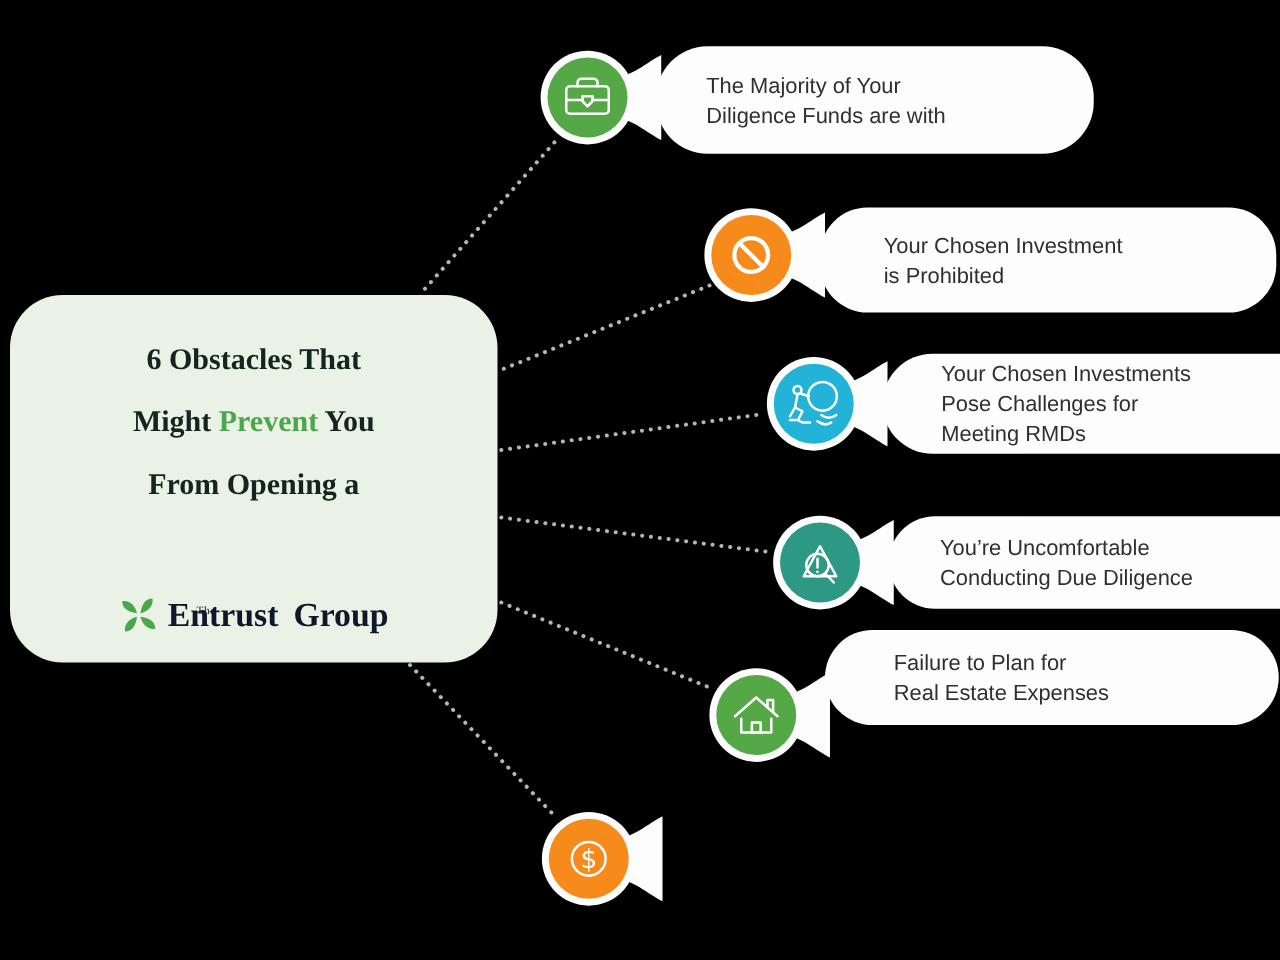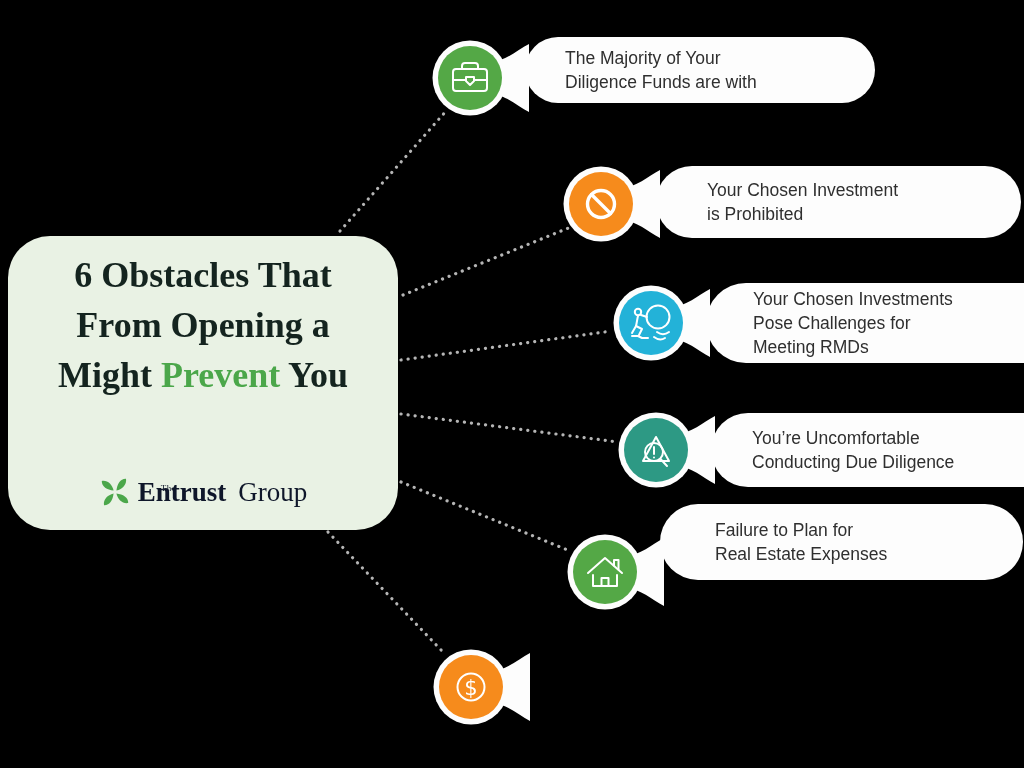--- a/index.html
+++ b/index.html
@@ -3,37 +3,37 @@
 <meta charset="utf-8">
 <style>
   html,body{margin:0;padding:0;background:#000;}
   .stage{position:relative;width:1024px;height:768px;background:#000;overflow:hidden;
          font-family:"Liberation Sans",sans-serif;}
   .shapes{position:absolute;left:0;top:0;width:1024px;height:768px;}
 
   
   .card{position:absolute;left:8px;top:236px;width:390px;height:294px;
         background:#e9f2e4;border-radius:42px;}
-  .card-title{margin-top:14px;text-align:center;
+  .card-title{margin-top:27px;text-align:center;
         font-family:"Liberation Serif","DejaVu Serif",serif;font-weight:bold;
-        font-size:36px;line-height:50px;color:#14241f;}
+        font-size:24px;line-height:50px;color:#14241f;}
   .hl{color:#4ba74a;}
   .logo{position:absolute;left:0;right:0;top:240px;display:flex;justify-content:center;
         align-items:center;gap:7px;}
   .logo-text{position:relative;font-family:"Liberation Serif","DejaVu Serif",serif;
         color:#0f172a;font-size:27px;line-height:30px;text-align:center;}
   .logo-the{position:absolute;left:23px;top:-4px;font-size:9px;letter-spacing:0.5px;}
   .logo-entrust{font-weight:bold;font-family:Liberation Serif, serif;}
-  .logo-group{margin-left:12px;font-weight:normal;}
+  .logo-group{margin-left:12px;font-weight:bold;}
 
   
   .pill{position:absolute;background:#fdfdfd;display:flex;flex-direction:column;
         justify-content:center;color:#2f2f2f;font-size:17.5px;line-height:24px;}
-  .pill-1{left:525px;top:37px; width:310px;height:66px;border-radius:41px;padding-left:40px;}
-  .pill-2{left:656px;top:166px;width:314px;height:72px;border-radius:38px;padding-left:51px;}
+  .pill-1{left:525px;top:37px; width:310px;height:86px;border-radius:41px;padding-left:40px;}
+  .pill-2{left:656px;top:166px;width:314px;height:84px;border-radius:38px;padding-left:51px;}
   .pill-3{left:706px;top:283px;width:312px;height:80px;border-radius:40px;padding-left:47px;}
   .pill-4{left:711px;top:413px;width:309px;height:74px;border-radius:37px;padding-left:41px;}
   .pill-5{left:660px;top:504px;width:308px;height:76px;border-radius:38px;padding-left:55px;}
   .pill-6{left:526px;top:648px;width:309px;height:78px;border-radius:39px;padding-left:49px;}
 </style>
 </head>
 <body>
 
 <div class="stage">
 
@@ -112,22 +112,22 @@
 
     <g transform="translate(471,687)" stroke="#fff" fill="none" stroke-width="2">
       <circle cx="0" cy="0" r="13.5"></circle>
       <text y="7.5" text-anchor="middle" stroke="none" fill="#fff" font-family="DejaVu Sans, sans-serif" font-size="21">$</text>
     </g>
   </svg>
 
   <div class="card">
     <div class="card-title">
       <div>6 Obstacles That</div>
+      <div><span>Might </span><span class="hl">Prevent</span><span> You</span></div>
       <div>From Opening a</div>
-      <div><span>Might </span><span class="hl">Prevent</span><span> You</span></div>
     </div>
     <div class="logo">
       <svg width="32" height="32" viewBox="-16 -16 32 32">
         <g fill="#4ba74a">
           <path d="M -1.4,-1.4 C -2.8,-7.5 -7.5,-12 -13.2,-11 C -13.4,-5.2 -8,-2.2 -1.4,-1.4 Z"></path>
           <path transform="rotate(90)" d="M -1.4,-1.4 C -2.8,-7.5 -7.5,-12 -13.2,-11 C -13.4,-5.2 -8,-2.2 -1.4,-1.4 Z"></path>
           <path transform="rotate(180)" d="M -1.4,-1.4 C -2.8,-7.5 -7.5,-12 -13.2,-11 C -13.4,-5.2 -8,-2.2 -1.4,-1.4 Z"></path>
           <path transform="rotate(270)" d="M -1.4,-1.4 C -2.8,-7.5 -7.5,-12 -13.2,-11 C -13.4,-5.2 -8,-2.2 -1.4,-1.4 Z"></path>
         </g>
       </svg>

